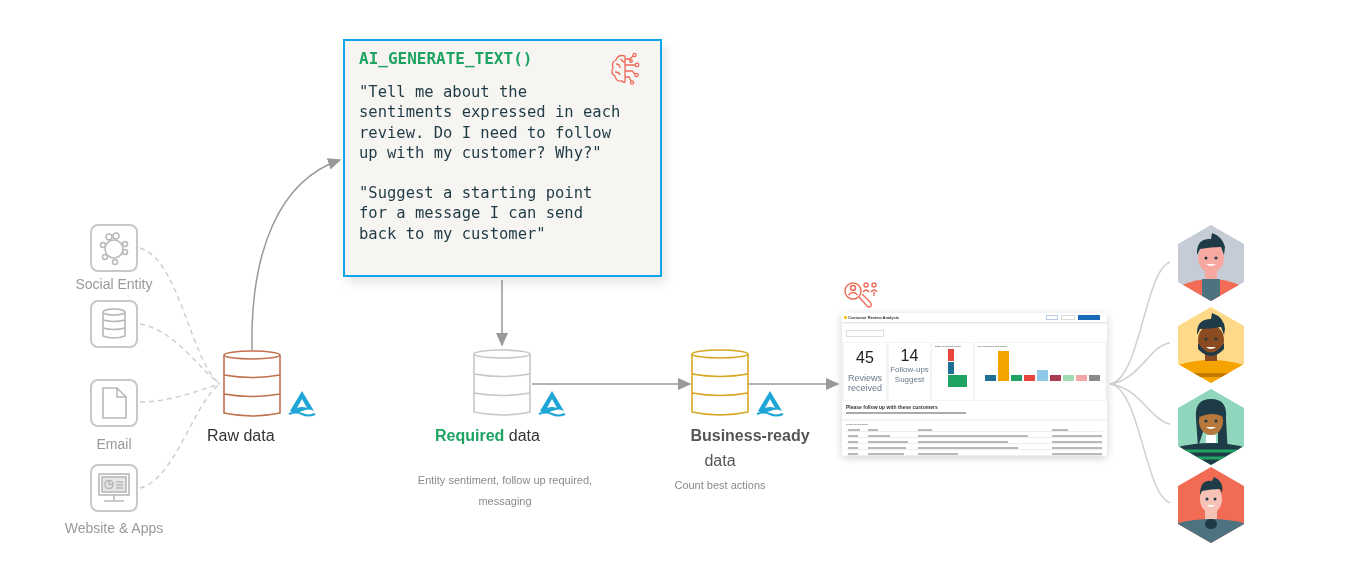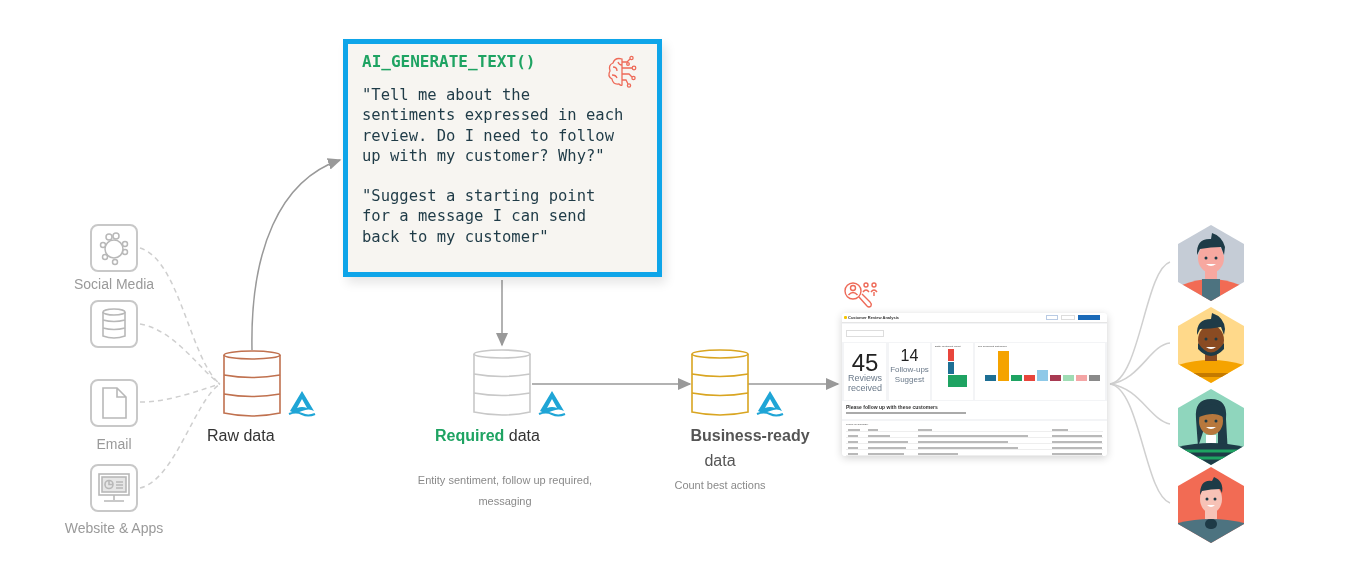--- a/index.html
+++ b/index.html
@@ -11,21 +11,21 @@
     
     .src-box {
       position: absolute; width: 48px; height: 48px; border: 2px solid #c8c8c8;
       border-radius: 8px; background: #fff; display: flex; align-items: center; justify-content: center;
     }
     .src-label { position: absolute; color: #9a9a9a; font-size: 14px; text-align: center; white-space: nowrap; }
 
     
     .prompt {
       position: absolute; left: 343px; top: 39px; width: 319px; height: 238px;
-      border: 5px solid #0ea5e9; background: #f7f5f1;
+      border: 2px solid #0ea5e9; background: #f7f5f1;
       box-shadow: 4px 6px 10px rgba(0,0,0,0.10);
       padding: 8px 14px;
       font-family: "DejaVu Sans Mono", "Liberation Mono", monospace;
     }
     .prompt-title { color: #1ea362; font-weight: bold; font-size: 16px; letter-spacing: 0px; }
     .prompt-text { color: #1f3b47; font-size: 15.5px; line-height: 20.3px; white-space: pre-line; margin-top: 14px; }
     .prompt-icon { position: absolute; right: 16px; top: 10px; width: 36px; height: 36px; }
 
     
     .stage-label { position: absolute; font-size: 16px; color: #333; white-space: nowrap; text-align: center; }
@@ -35,21 +35,21 @@
     
     .dash {
       position: absolute; left: 842px; top: 313px; width: 265px; height: 143px; background: #f3f4f6;
       border-radius: 3px; box-shadow: 0 2px 8px rgba(0,0,0,0.18); overflow: hidden;
       font-size: 3px; color: #555;
     }
     .dash-top { position: absolute; left: 0; top: 0; width: 100%; height: 10px; background: #fff; border-bottom: 1px solid #e5e5e5; }
     .dash-title { position: absolute; left: 6px; top: 2px; font-size: 4px; font-weight: bold; color: #333; white-space: nowrap; }
     .dash-filter { position: absolute; left: 0; top: 11px; width: 100%; height: 18px; background: #fff; }
     .card { position: absolute; background: #fff; top: 30px; height: 57px; }
-    .big-num { position: absolute; width: 100%; text-align: center; color: #222; font-size: 24px; top: 6px; }
+    .big-num { position: absolute; width: 100%; text-align: center; color: #222; font-size: 16px; top: 6px; }
     .big-sub { position: absolute; width: 100%; text-align: center; color: #6b7a8a; font-size: 9px; line-height: 10px; }
     .card-cap { position: absolute; left: 3px; top: 2px; font-size: 2.5px; color: #444; white-space: nowrap; }
     .bar { position: absolute; bottom: 0; }
     .followup { position: absolute; left: 0; top: 88px; width: 100%; height: 18px; background: #fff; }
     .followup-title { position: absolute; left: 4px; top: 3px; font-size: 5px; font-weight: bold; color: #333; white-space: nowrap; }
     .table { position: absolute; left: 0; top: 108px; width: 100%; height: 35px; background: #fff; }
     .trow { position: absolute; left: 4px; right: 4px; height: 4px; border-bottom: 1px solid #eee; }
     .tcell { position: absolute; top: 1px; height: 1.5px; background: #b9b9b9; }
     .avatar { position: absolute; width: 66px; height: 76px; }
   </style>
@@ -96,21 +96,21 @@
         <circle cx="13" cy="7" r="3"></circle>
         <circle cx="20" cy="6" r="3"></circle>
       <circle cx="29" cy="14" r="2.5"></circle>
         <circle cx="29" cy="22" r="2.5"></circle>
         <circle cx="7" cy="15" r="2.5"></circle>
       <circle cx="9" cy="27" r="2.5"></circle>
         <circle cx="19" cy="32" r="2.5"></circle>
     </g>
   </svg>
 </div>
-<div class="src-label" style="left:64px;top:276px;width:100px;">Social Media</div>
+<div class="src-label" style="left:64px;top:276px;width:100px;">Social Entity</div>
 
 <div class="src-box" style="left:90px;top:300px;">
   <svg width="30" height="34" viewBox="0 0 30 34">
     <g fill="none" stroke="#b8b8b8" stroke-width="1.6">
       <ellipse cx="15" cy="5" rx="11" ry="3"></ellipse>
         <path d="M4,5 V29 Q15,33 26,29 V5"></path>
       <path d="M4,13 Q15,16 26,13"></path>
         <path d="M4,21 Q15,24 26,21"></path>
     </g>
   </svg>

